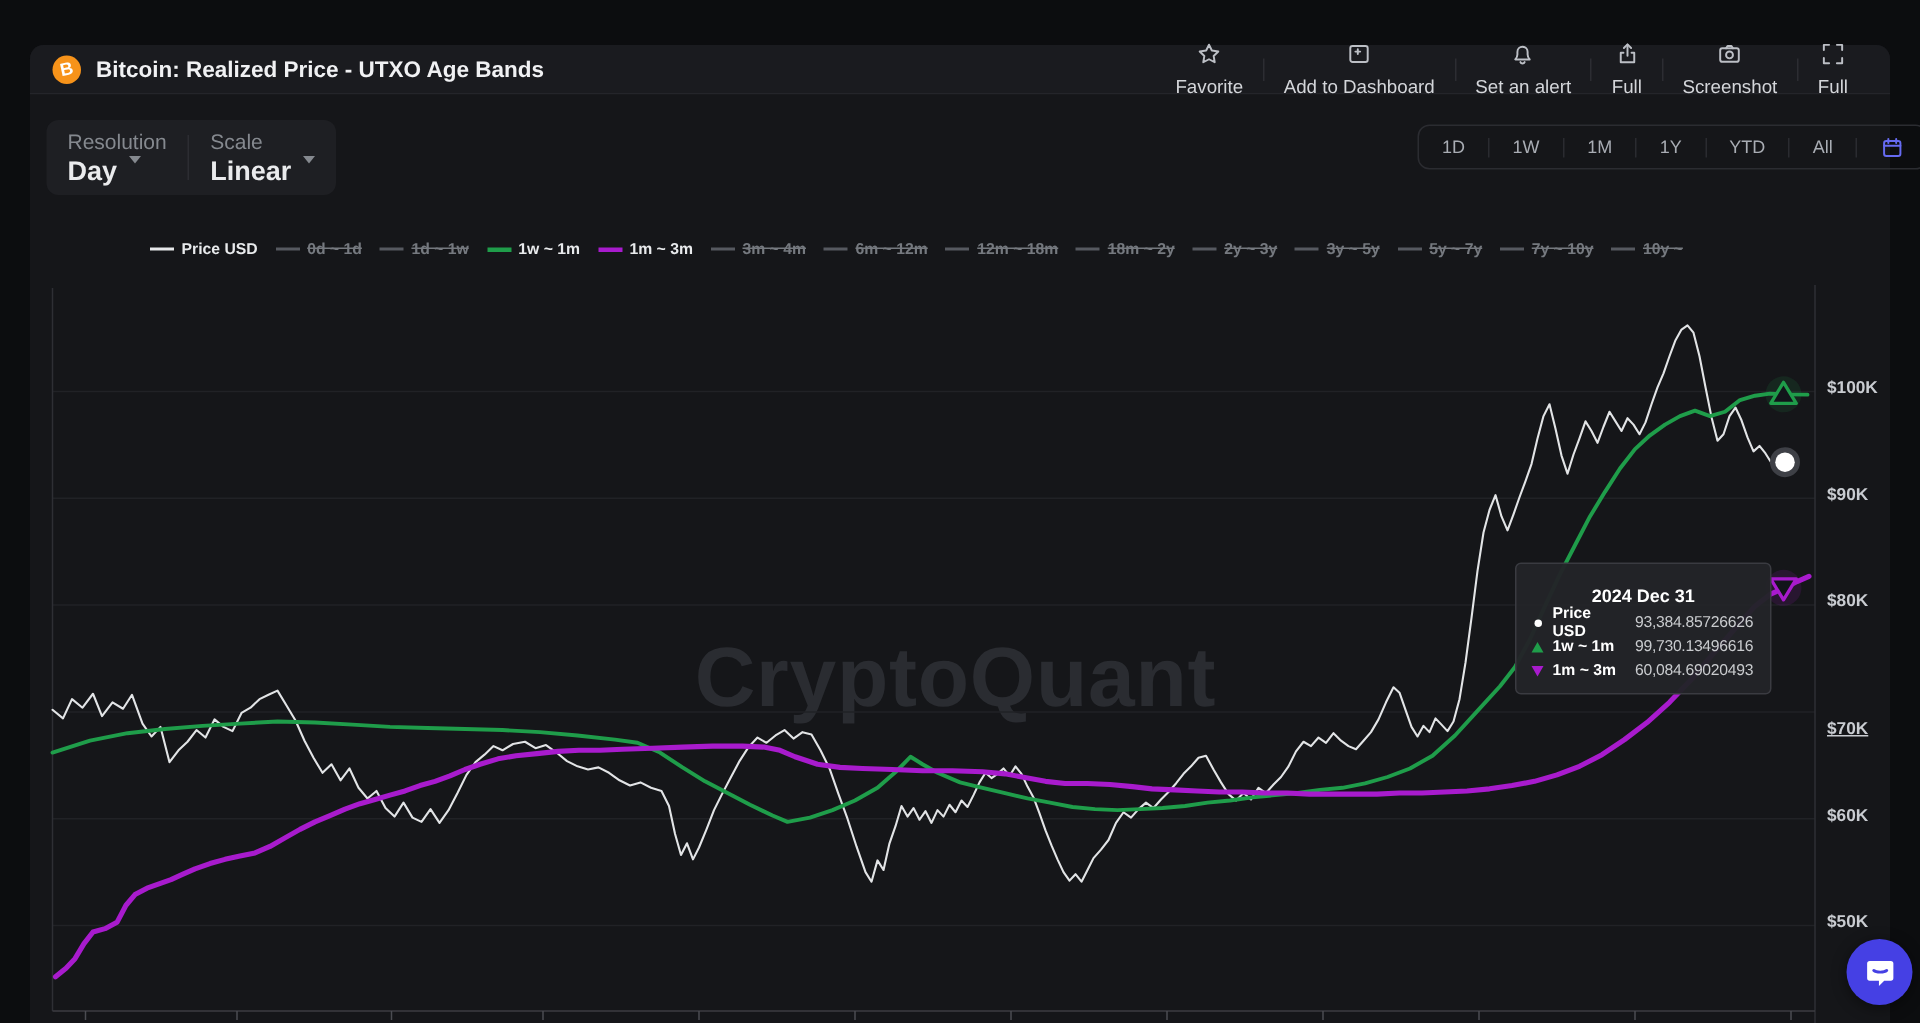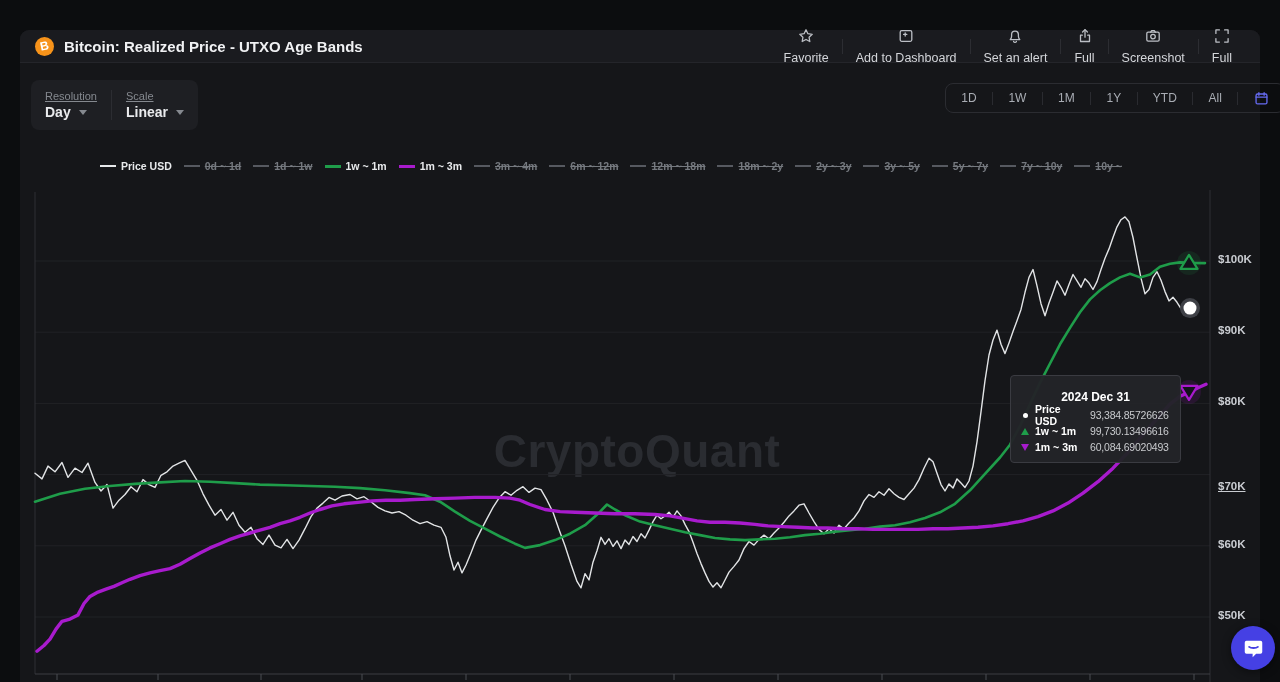--- a/index.html
+++ b/index.html
@@ -18,42 +18,42 @@
   .title { font-size:15px; font-weight:bold; color:#f0f1f3; white-space:nowrap;text-align:right; }
   .acts { margin-left:auto; display:flex; align-items:center; }
   .act { display:flex; align-items:center; gap:7px; font-size:12.5px; color:#d4d6da;
          padding:0 13px; cursor:pointer; white-space:nowrap;flex-direction:column; }
   .act svg { display:block; stroke:#bcbfc5; fill:none; stroke-width:1.3; stroke-linecap:round; stroke-linejoin:round; }
   .sep { width:1px; height:15px; background:#2c2d32; }
 
   .res-box { position:absolute; left:11px; top:50px; height:50px; background:#1e1f23;
              border-radius:8px; display:flex; align-items:center; z-index:2; }
   .res-col { padding:6px 14px; display:flex; flex-direction:column; gap:2px; cursor:pointer; }
-  .res-label { font-size:11px; color:#85898f;text-decoration:underline; }
-  .res-val { font-size:14px; font-weight:bold; color:#eaebed; display:flex; align-items:center; gap:8px; }
+  .res-label { font-size:14px; color:#85898f; }
+  .res-val { font-size:18px; font-weight:bold; color:#eaebed; display:flex; gap:8px; }
   .caret { width:0; height:0; border-left:4px solid transparent; border-right:4px solid transparent;
            border-top:5px solid #85898f; }
   .res-div { width:1px; height:30px; background:#2c2d32; }
 
   .tf { position:absolute; left:925px; top:53px; width:340px; height:30px;
         border:1px solid #2b2c31; border-radius:8px; display:flex; align-items:center;
         padding:0 0; z-index:2; }
   .tf-btn { flex:1 1 auto; text-align:center; font-size:12px; color:#a9adb4; cursor:pointer; padding:0 8px; }
   .tf-sep { width:1px; height:13px; background:#2a2b30; flex:0 0 auto; }
   .tf-cal svg { display:block; margin:0 auto; stroke:#666bf2; fill:none; stroke-width:1.4; stroke-linecap:round; }
 
   .legend { position:absolute; left:80px; top:130px; display:flex; align-items:center; gap:12px; z-index:2; }
   .lg { display:flex; align-items:center; gap:5px; font-size:10.5px; font-weight:bold;
         color:#e8eaec; cursor:pointer; white-space:nowrap; }
   .lg .sw { width:16px; height:0; border-top:2px solid #565960; }
   .lg.off { color:#75797f; text-decoration:line-through;justify-content:space-between; }
 
   #chart { position:absolute; left:0; top:190px; z-index:1; }
   .wm { position:absolute; left:637px; top:451px; transform:translate(-50%,-50%);
-        font-size:46px; font-weight:bold; color:#2a2c31; letter-spacing:0.5px;
+        font-size:56px; font-weight:bold; color:#2a2c31; letter-spacing:0.5px;
         white-space:nowrap; z-index:0; }
   .ylab { position:absolute; left:1218px; font-size:11.5px; font-weight:bold; color:#c9ccd1; z-index:2; }
 
   .tip { position:absolute; left:1010px; top:375px; width:171px;
          background:rgba(35,36,40,0.97); border:1px solid #3a3b41; border-radius:4px;
          padding:14px 9px 7px; z-index:4; }
   .tip-title { text-align:center; font-size:12px; font-weight:bold; color:#fff; margin-bottom:3px; }
   .tip-row { display:flex; align-items:center; gap:5px; height:16px; font-size:10.5px; }
   .tip-mk { width:10px; display:flex; justify-content:center; flex:0 0 auto; }
   .mk-dot { width:5px; height:5px; border-radius:50%; background:#fff; }

